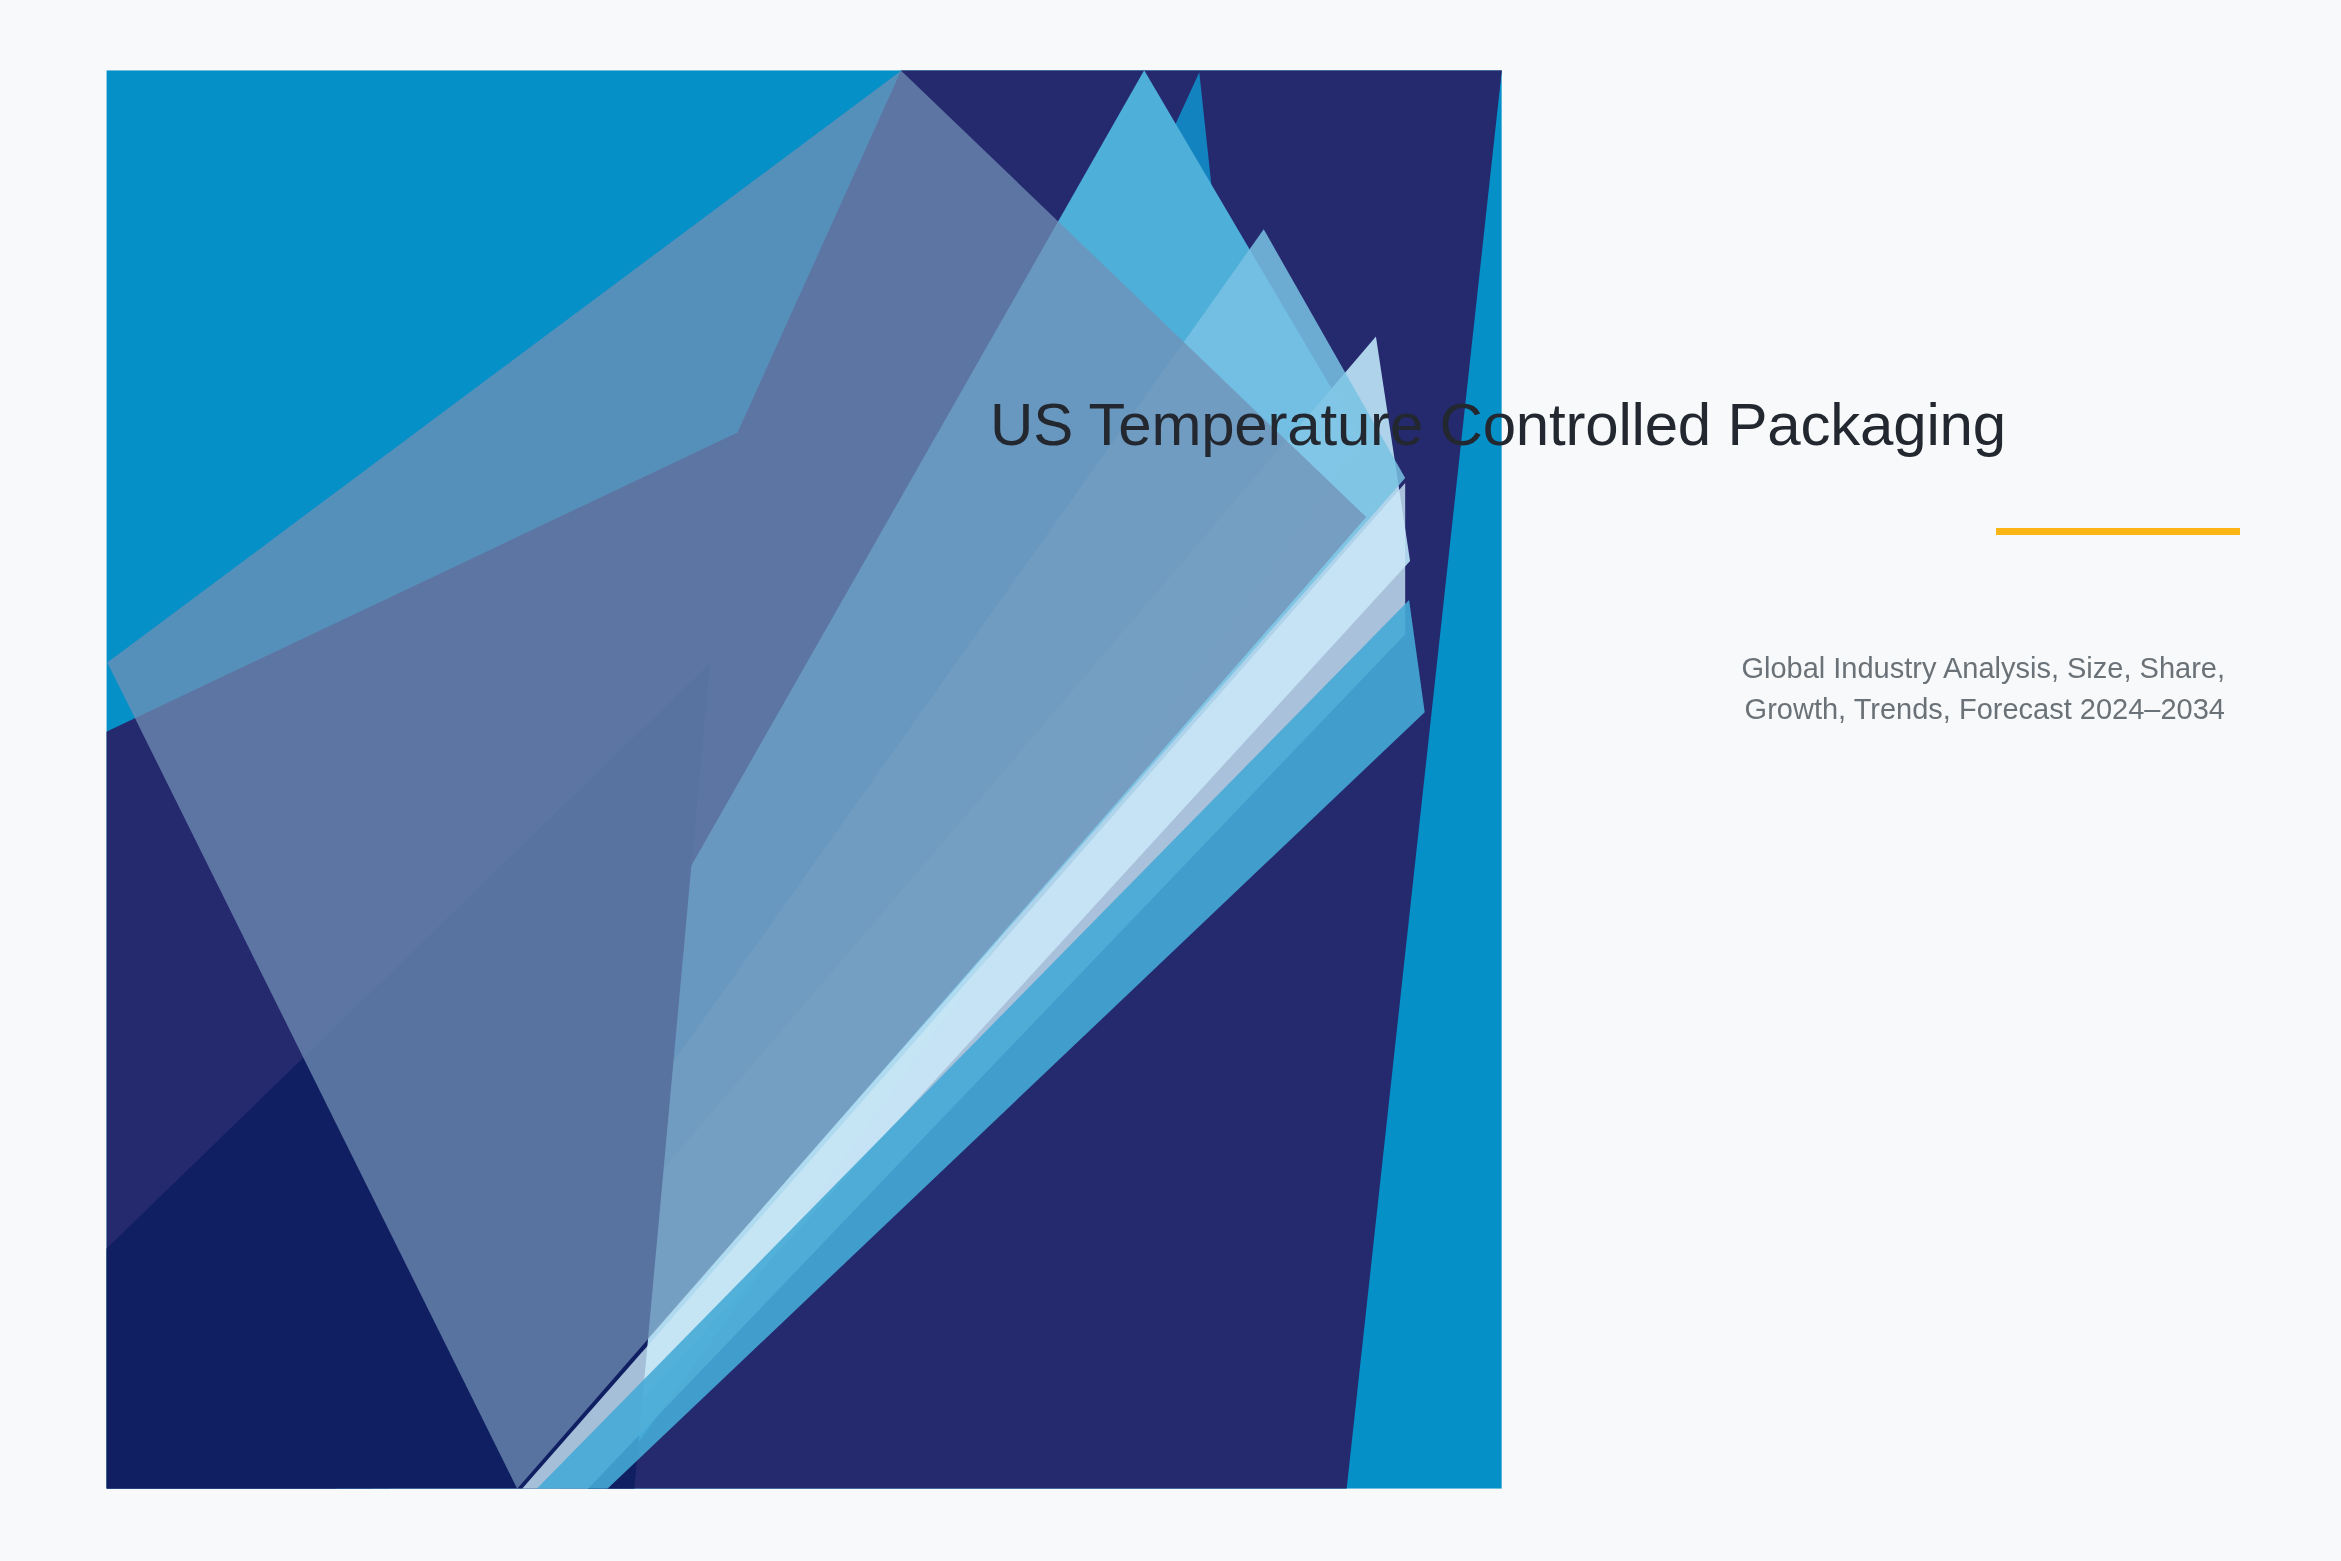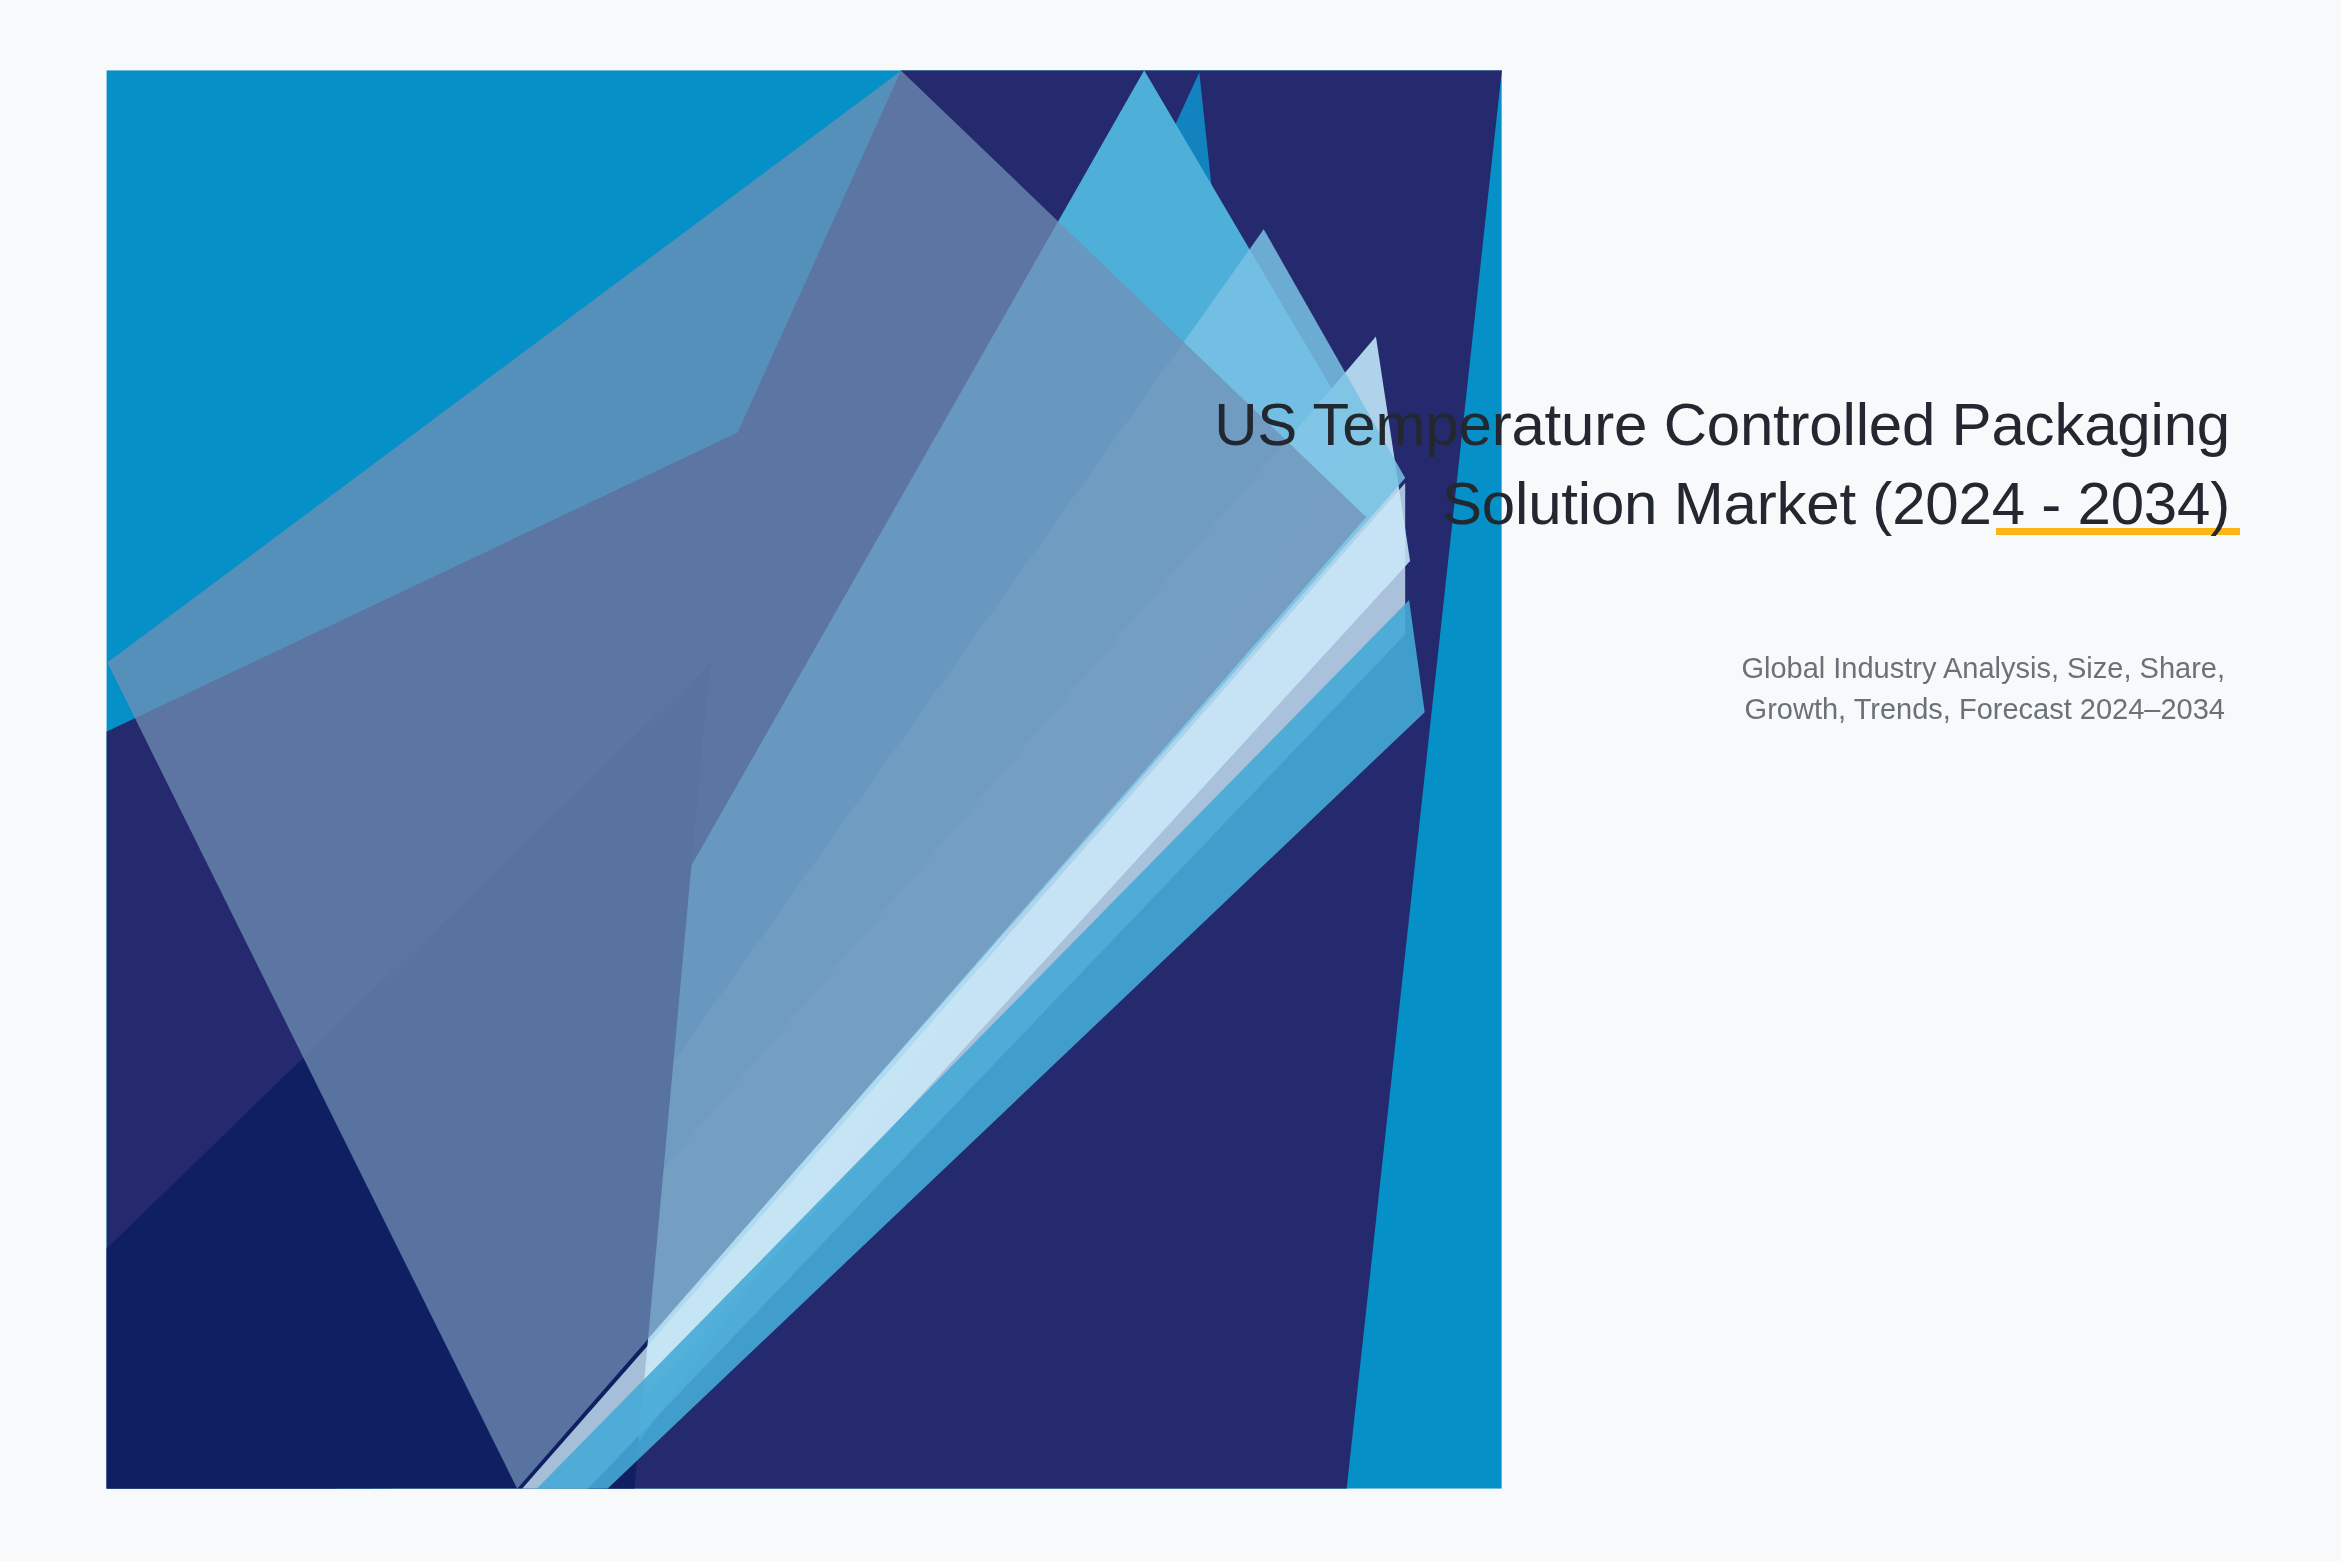--- a/index.html
+++ b/index.html
@@ -23,21 +23,21 @@
     position:absolute;
     left:0; top:0;
     width:2342px; height:1561px;
     pointer-events:none;
   }
   .title-block{
     position:absolute;
     right:112px;
     top:385px;
     width:1464px;
-    text-align:right;
+    text-align:center;
   }
   .cover-title{
     margin:0;
     font-family:"Liberation Sans", sans-serif;
     font-size:60px;
     line-height:1.32;
     font-weight:400;
     color:#232830;
     letter-spacing:-0.2px;
     position:relative;
@@ -108,21 +108,20 @@
     </g>
   </svg>
 
   <div id="text-layer">
 
     <div class="accent-rule"></div>
 
     <div class="title-block">
       <h1 class="cover-title">
         <span>US Temperature Controlled Packaging</span><br>
-        <span>Solution Market (2024 - 2034)</span>
       </h1>
     </div>
 
     <div class="subtitle-block">
       <p class="cover-subtitle">
         <span>Global Industry Analysis, Size, Share,</span><br>
         <span>Growth, Trends, Forecast 2024–2034</span>
       </p>
     </div>
 

